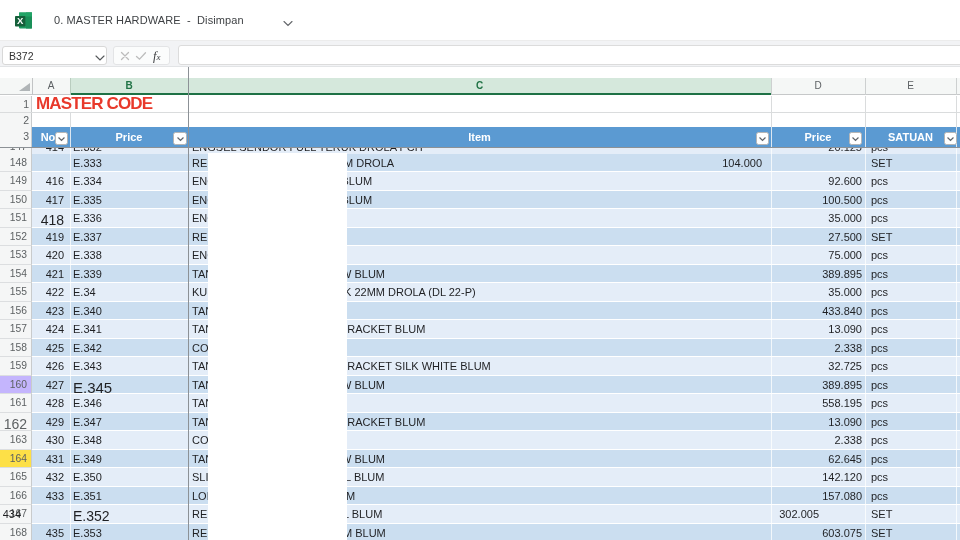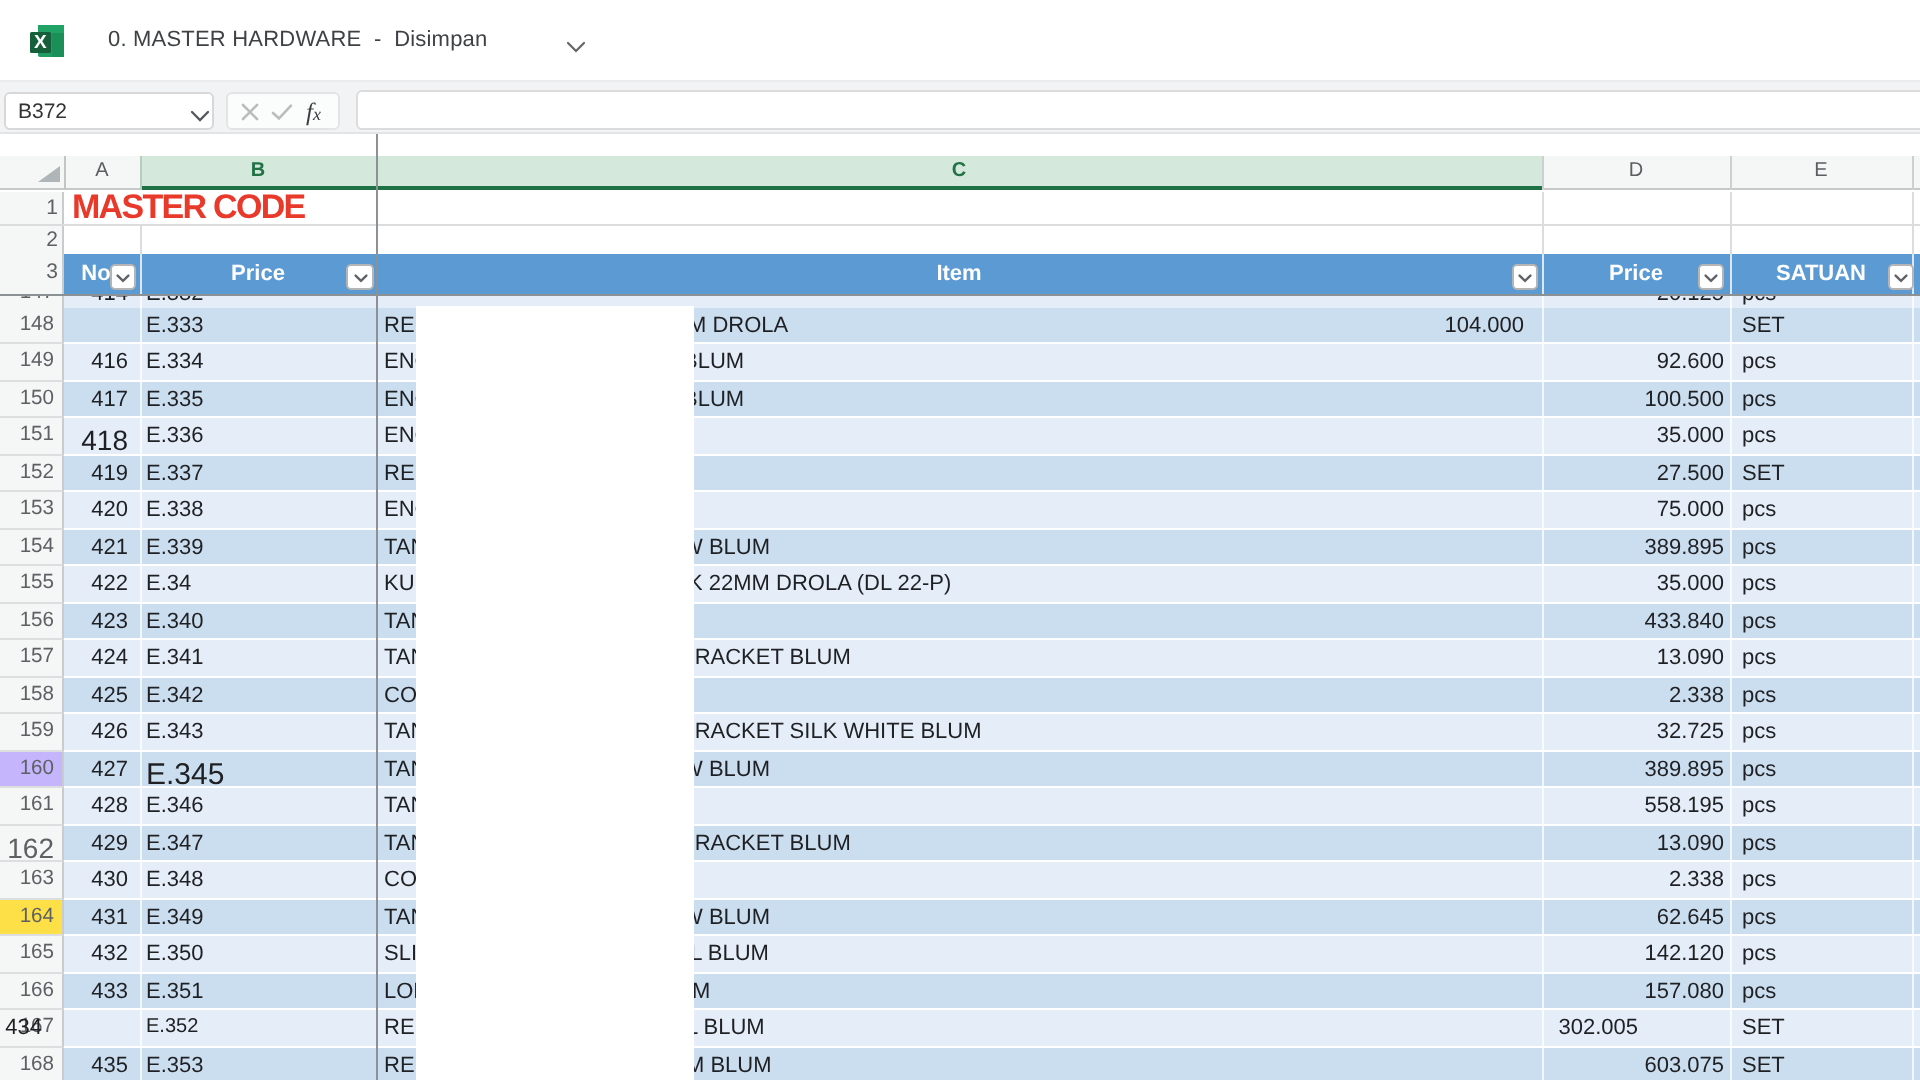--- a/index.html
+++ b/index.html
@@ -107,20 +107,21 @@
         <div style="position:absolute;left:0;top:0;width:32px;height:18.5px;background:#f5f6f6;border-right:1px solid #c9cbcc;border-bottom:1px solid #dcdee0;box-sizing:border-box">
           <span style="position:absolute;right:4px;top:3px;font-size:10.3px;color:#5d6163">147</span>
         </div>
         <div style="position:absolute;left:32px;top:0;width:928px;height:18.5px;background:#e4edf8;border-bottom:1px solid #fff;box-sizing:border-box"></div>
         <div style="position:absolute;left:70px;top:0;width:1px;height:18.5px;background:#fff;opacity:.75"></div>
         <div style="position:absolute;left:771px;top:0;width:1px;height:18.5px;background:#fff;opacity:.75"></div>
         <div style="position:absolute;left:865px;top:0;width:1px;height:18.5px;background:#fff;opacity:.75"></div>
         <div style="position:absolute;left:956px;top:0;width:1px;height:18.5px;background:#fff;opacity:.75"></div>
         <span style="position:absolute;right:896px;top:3px;font-size:11px;color:#1f2023">414</span>
         <span style="position:absolute;left:73px;top:3px;font-size:11px;color:#1f2023">E.332</span>
+        <span style="position:absolute;left:192px;top:3px;font-size:11px;color:#1f2023;white-space:nowrap">ENGSEL SENDOR FULL TERUK DROLA PCH</span>
         <span style="position:absolute;right:98px;top:3px;font-size:11px;color:#1f2023">20.125</span>
         <span style="position:absolute;left:871px;top:3px;font-size:11px;color:#1f2023">pcs</span>
       </div>
     </div>
   </div>
 
 <div style="position:absolute;left:0;top:153.5px;width:860px;height:18.5px">
     <div style="position:absolute;left:0;top:0;width:32px;height:18.5px;background:#f5f6f6;border-right:1px solid #c9cbcc;border-bottom:1px solid #dcdee0;box-sizing:border-box">
       <span style="position:absolute;right:4px;top:3px;font-size:10.3px;color:#5d6163">148</span>
     </div>
@@ -420,21 +421,21 @@
 <div style="position:absolute;left:0;top:505.0px;width:917px;height:18.5px">
     <div style="position:absolute;left:0;top:0;width:32px;height:18.5px;background:#f5f6f6;border-right:1px solid #c9cbcc;border-bottom:1px solid #dcdee0;box-sizing:border-box">
       <span style="position:absolute;right:4px;top:3px;font-size:10.3px;color:#5d6163">167</span>
     </div>
     <div style="position:absolute;left:32px;top:0;width:928px;height:18.5px;background:#e4edf8;border-bottom:1px solid #fff;box-sizing:border-box"></div>
     <div style="position:absolute;left:70px;top:0;width:1px;height:18.5px;background:#fff;opacity:.75"></div>
     <div style="position:absolute;left:771px;top:0;width:1px;height:18.5px;background:#fff;opacity:.75"></div>
     <div style="position:absolute;left:865px;top:0;width:1px;height:18.5px;background:#fff;opacity:.75"></div>
     <div style="position:absolute;left:956px;top:0;width:1px;height:18.5px;background:#fff;opacity:.75"></div>
     <span style="position:absolute;right:896px;top:3px;font-size:11px;color:#1f2023">434</span>
-    <span style="position:absolute;left:73px;top:3px;font-size:10px;color:#1f2023">E.352</span>
+    <span style="position:absolute;left:73px;top:3px;font-size:14px;color:#1f2023">E.352</span>
     <span style="position:absolute;left:192px;top:3px;font-size:11px;color:#1f2023;white-space:nowrap">RELING</span>
     <span style="position:absolute;left:343px;top:3px;font-size:11px;color:#1f2023;white-space:nowrap">L BLUM</span>
     <span style="position:absolute;right:98px;top:3px;font-size:11px;color:#1f2023">302.005</span>
     <span style="position:absolute;left:871px;top:3px;font-size:11px;color:#1f2023">SET</span>
   </div>
 <div style="position:absolute;left:0;top:523.5px;width:960px;height:18.5px">
     <div style="position:absolute;left:0;top:0;width:32px;height:18.5px;background:#f5f6f6;border-right:1px solid #c9cbcc;border-bottom:1px solid #dcdee0;box-sizing:border-box">
       <span style="position:absolute;right:4px;top:3px;font-size:10.3px;color:#5d6163">168</span>
     </div>
     <div style="position:absolute;left:32px;top:0;width:928px;height:18.5px;background:#cbdef0;border-bottom:1px solid #fff;box-sizing:border-box"></div>

